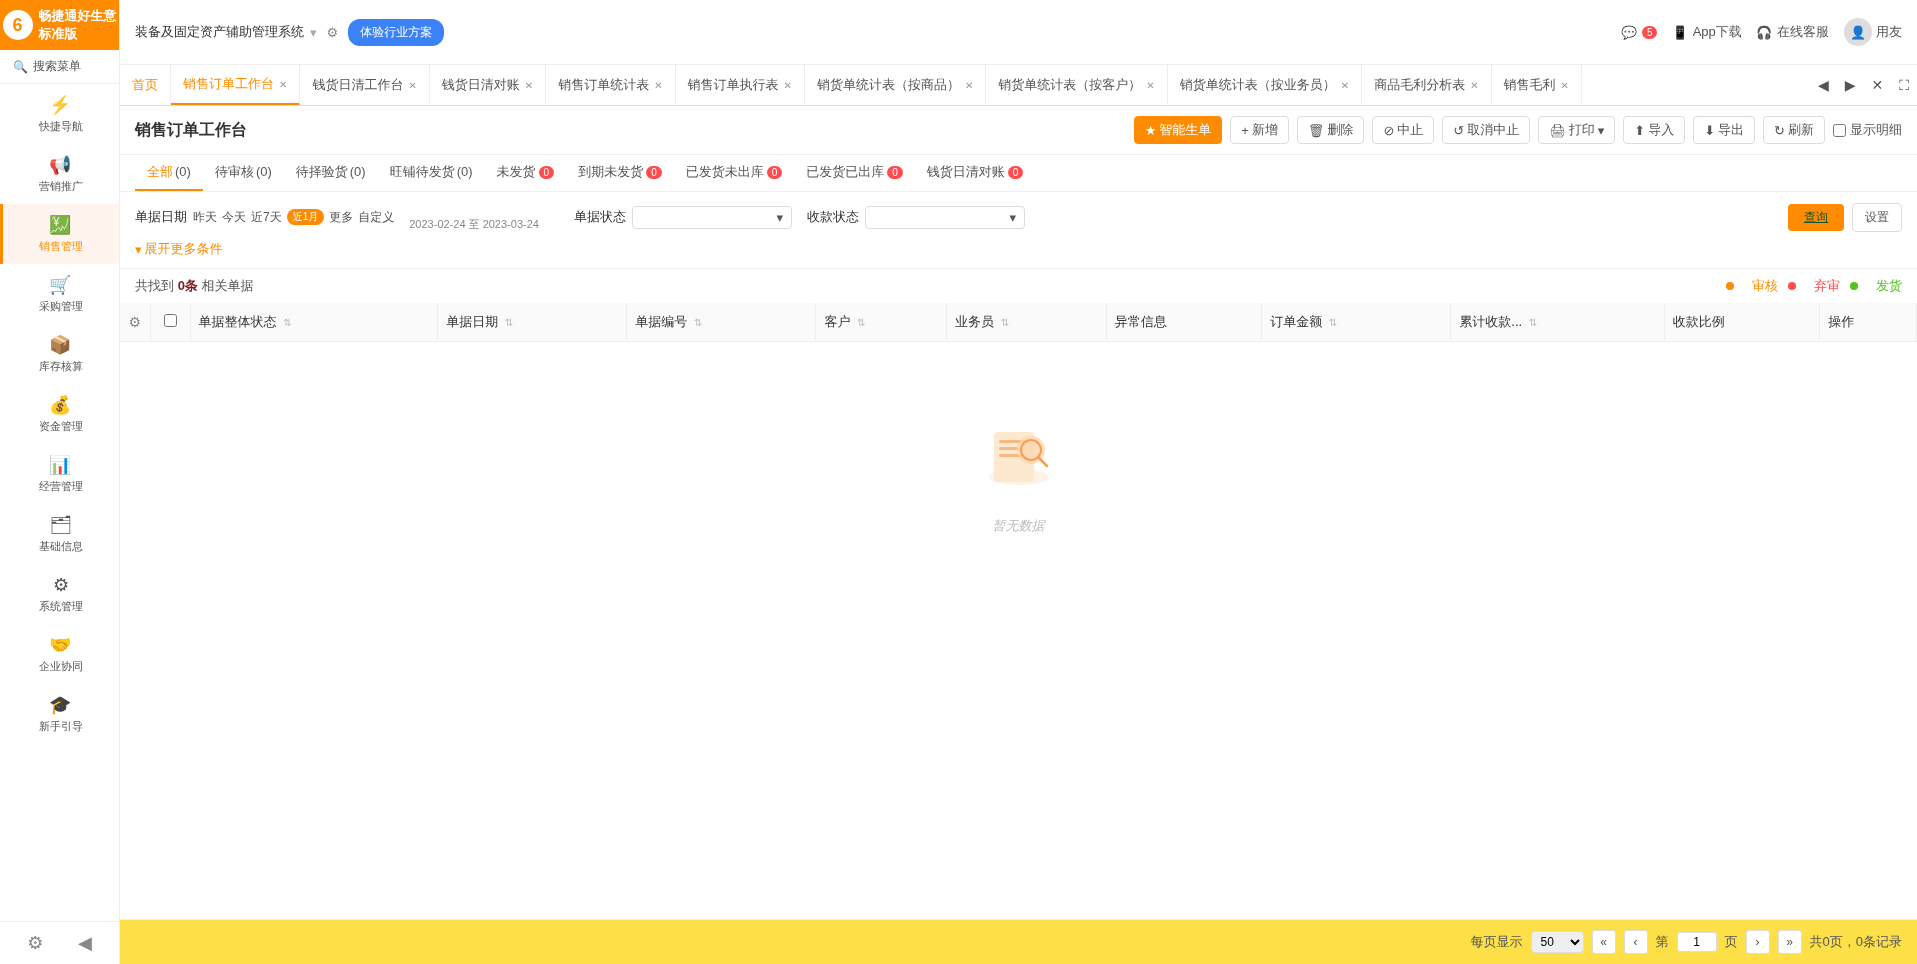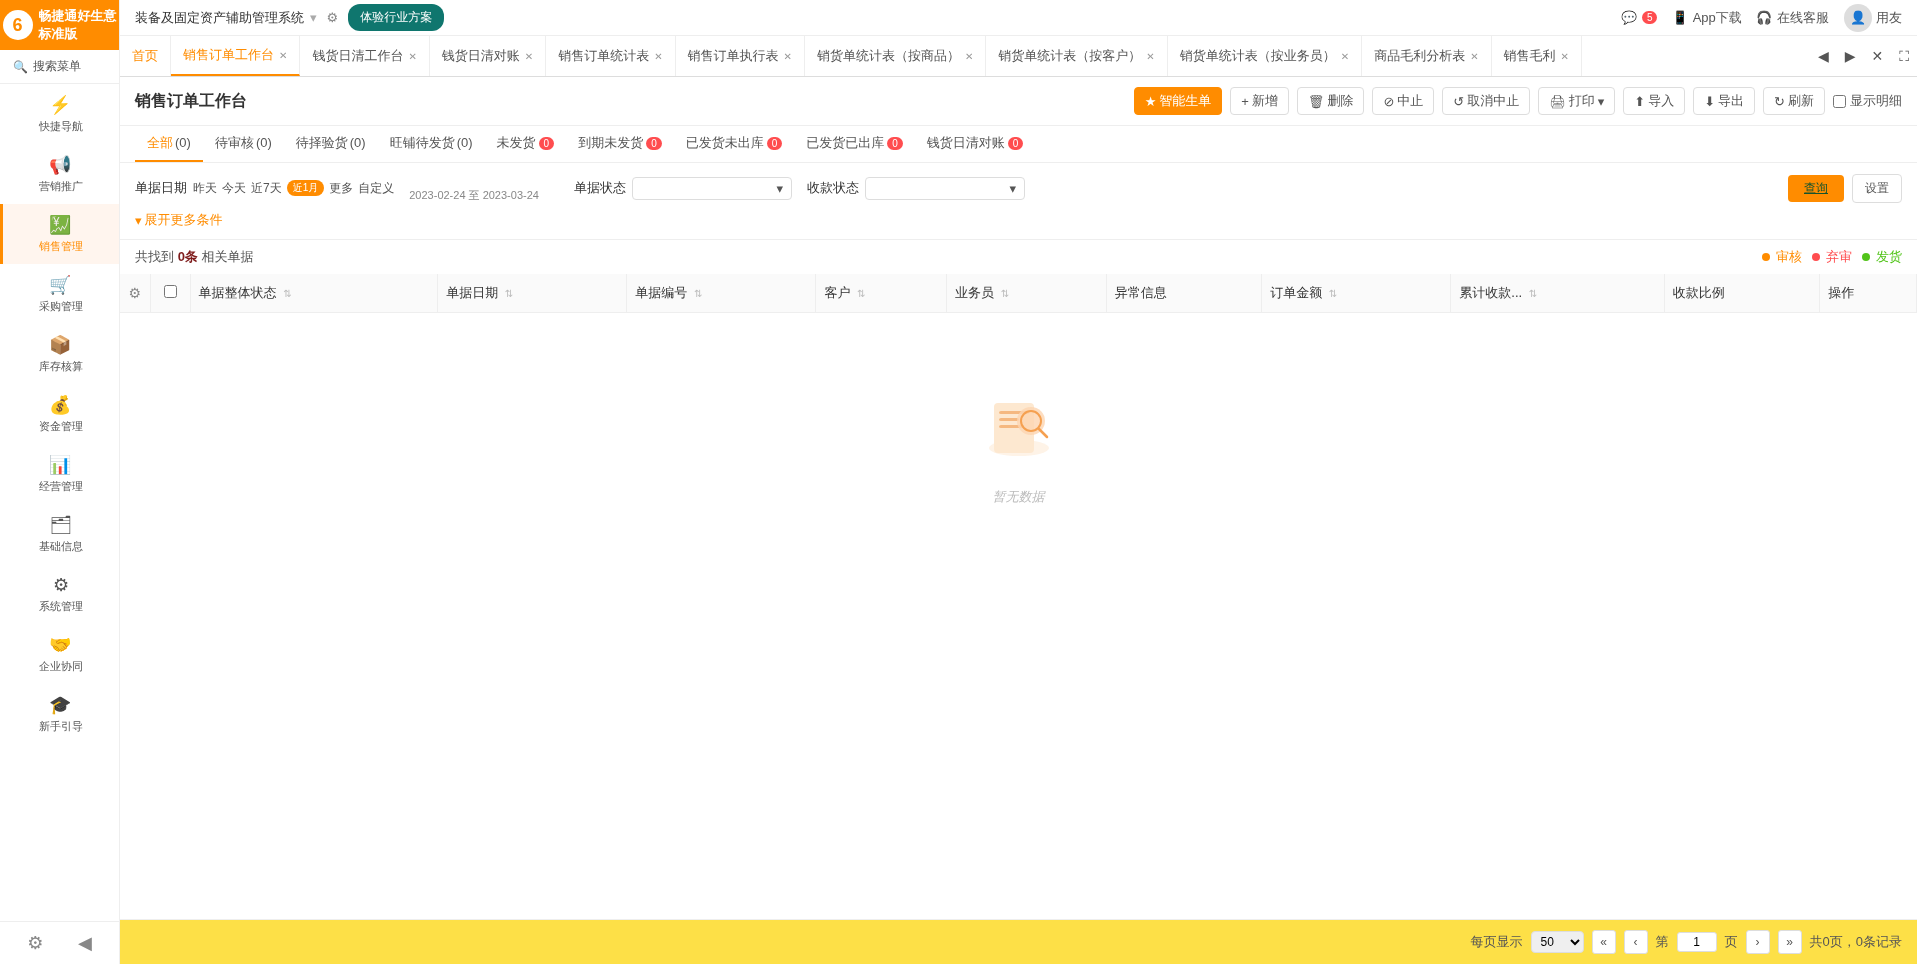--- a/index.html
+++ b/index.html
@@ -17,23 +17,23 @@
     .sidebar-nav-item { display: flex; flex-direction: column; align-items: center; padding: 10px 5px; cursor: pointer; border-left: 3px solid transparent; color: #555; }
     .sidebar-nav-item.active { background: #fff5ee; border-left-color: #ff8c00; color: #ff8c00; }
     .sidebar-nav-item .nav-icon { font-size: 18px; margin-bottom: 3px; }
     .sidebar-nav-item .nav-label { font-size: 11px; }
     .sidebar-bottom { margin-top: auto; display: flex; align-items: center; justify-content: space-around; padding: 10px; border-top: 1px solid #eee; }
 
     
     .main { flex: 1; display: flex; flex-direction: column; overflow: hidden; }
 
     
-    .topbar { height: 36px; background: #fff; display: flex; align-items: center; padding: 0 15px; border-bottom: 1px solid #eee; flex-shrink: 0; }
+    .topbar { height: 65px; background: #fff; display: flex; align-items: center; padding: 0 15px; border-bottom: 1px solid #eee; flex-shrink: 0; }
     .topbar-title { flex: 1; display: flex; align-items: center; color: #333; font-size: 13px; }
-    .topbar-btn-industry { background: #0f766e; color: #fff; border: none; padding: 5px 12px; border-radius: 12px; cursor: pointer; font-size: 12px; margin-left: 10px; }
+    .topbar-btn-industry { background: #3b82f6; color: #fff; border: none; padding: 5px 12px; border-radius: 12px; cursor: pointer; font-size: 12px; margin-left: 10px; }
     .topbar-actions { display: flex; align-items: center; gap: 15px; color: #555; font-size: 12px; }
     .topbar-actions .icon-btn { display: flex; align-items: center; gap: 4px; cursor: pointer; }
     .badge { background: #ff4d4f; color: #fff; border-radius: 10px; font-size: 10px; padding: 1px 5px; }
     .avatar { width: 28px; height: 28px; background: #ddd; border-radius: 50%; display: flex; align-items: center; justify-content: center; font-size: 12px; color: #555; }
 
     
     .tabbar { background: #fff; display: flex; align-items: center; border-bottom: 1px solid #ddd; flex-shrink: 0; overflow: hidden; }
     .tab-item { display: flex; align-items: center; padding: 0 12px; height: 40px; white-space: nowrap; cursor: pointer; color: #555; font-size: 12px; border-right: 1px solid #eee; flex-shrink: 0; }
     .tab-item.active { background: #fff; color: #ff8c00; border-bottom: 2px solid #ff8c00; }
     .tab-item.home { color: #ff8c00; font-size: 13px; }
@@ -70,21 +70,21 @@
     .date-range { font-size: 11px; color: #888; margin-top: 15px; }
     .filter-select { border: 1px solid #ddd; border-radius: 4px; padding: 3px 8px; font-size: 12px; color: #555; min-width: 150px; display: flex; align-items: center; justify-content: space-between; cursor: pointer; }
     .expand-btn { display: flex; align-items: center; gap: 3px; color: #ff8c00; cursor: pointer; font-size: 12px; margin-left: auto; }
     .btn-query { background: #ff8c00; color: #14532d; border: none; padding: 5px 16px; border-radius: 4px; cursor: pointer; font-size: 12px; text-decoration: underline; }
     .btn-set { background: #fff; color: #555; border: 1px solid #ddd; padding: 5px 12px; border-radius: 4px; cursor: pointer; font-size: 12px; }
 
     
     .table-area { flex: 1; overflow: auto; background: #fff; }
     .table-info { display: flex; align-items: center; justify-content: space-between; padding: 8px 15px; font-size: 12px; color: #555; }
     .table-info-right { display: flex; gap: 10px; }
-    .status-btn { display: flex; align-items: center; gap: 6px; cursor: pointer; font-size: 12px; }
+    .status-btn { display: flex; align-items: center; gap: 18px; cursor: pointer; font-size: 12px; }
     .status-audit { color: #ff8c00; }
     .status-reject { color: #ff4d4f; }
     .status-ship { color: #52c41a; }
     .dot { width: 8px; height: 8px; border-radius: 50%; display: inline-block; }
     .dot-orange { background: #ff8c00; }
     .dot-red { background: #ff4d4f; }
     .dot-green { background: #52c41a; }
 
     table { width: 100%; border-collapse: collapse; font-size: 12px; }
     thead { background: #fafafa; }

